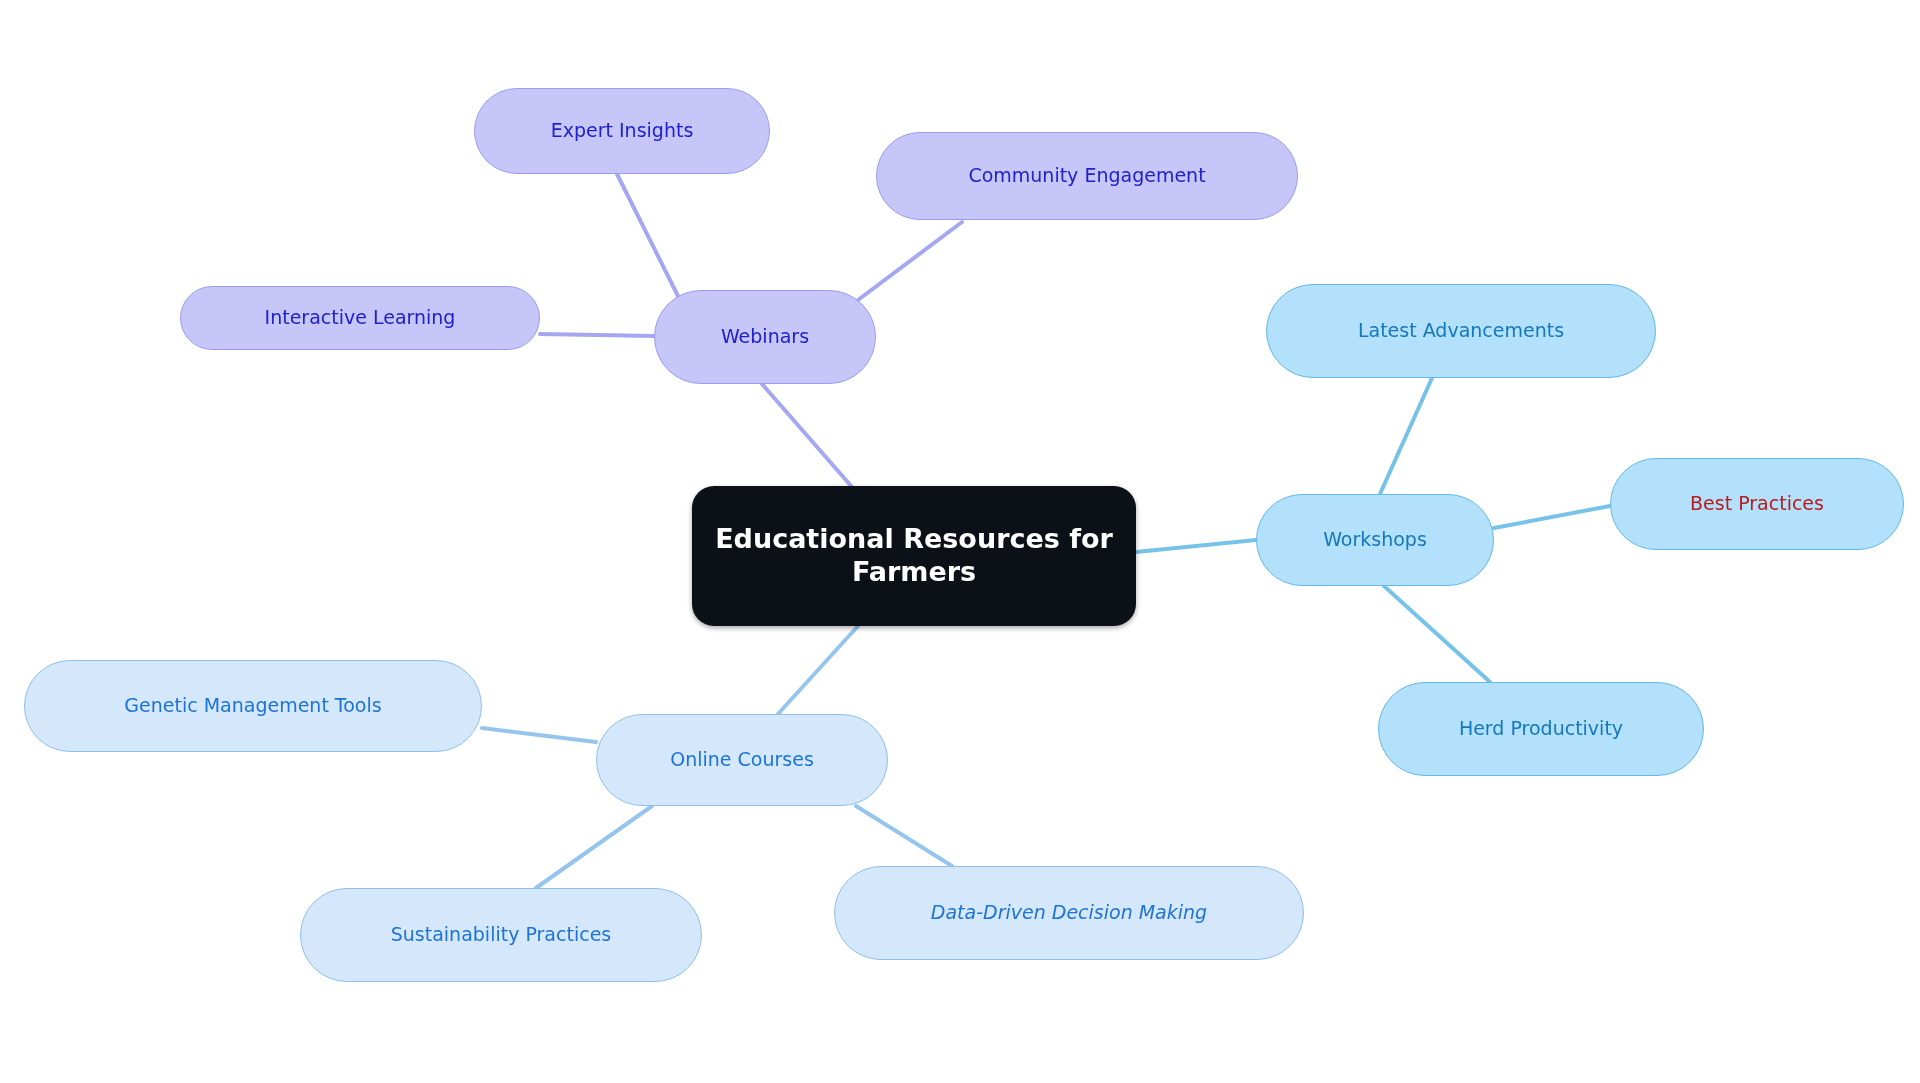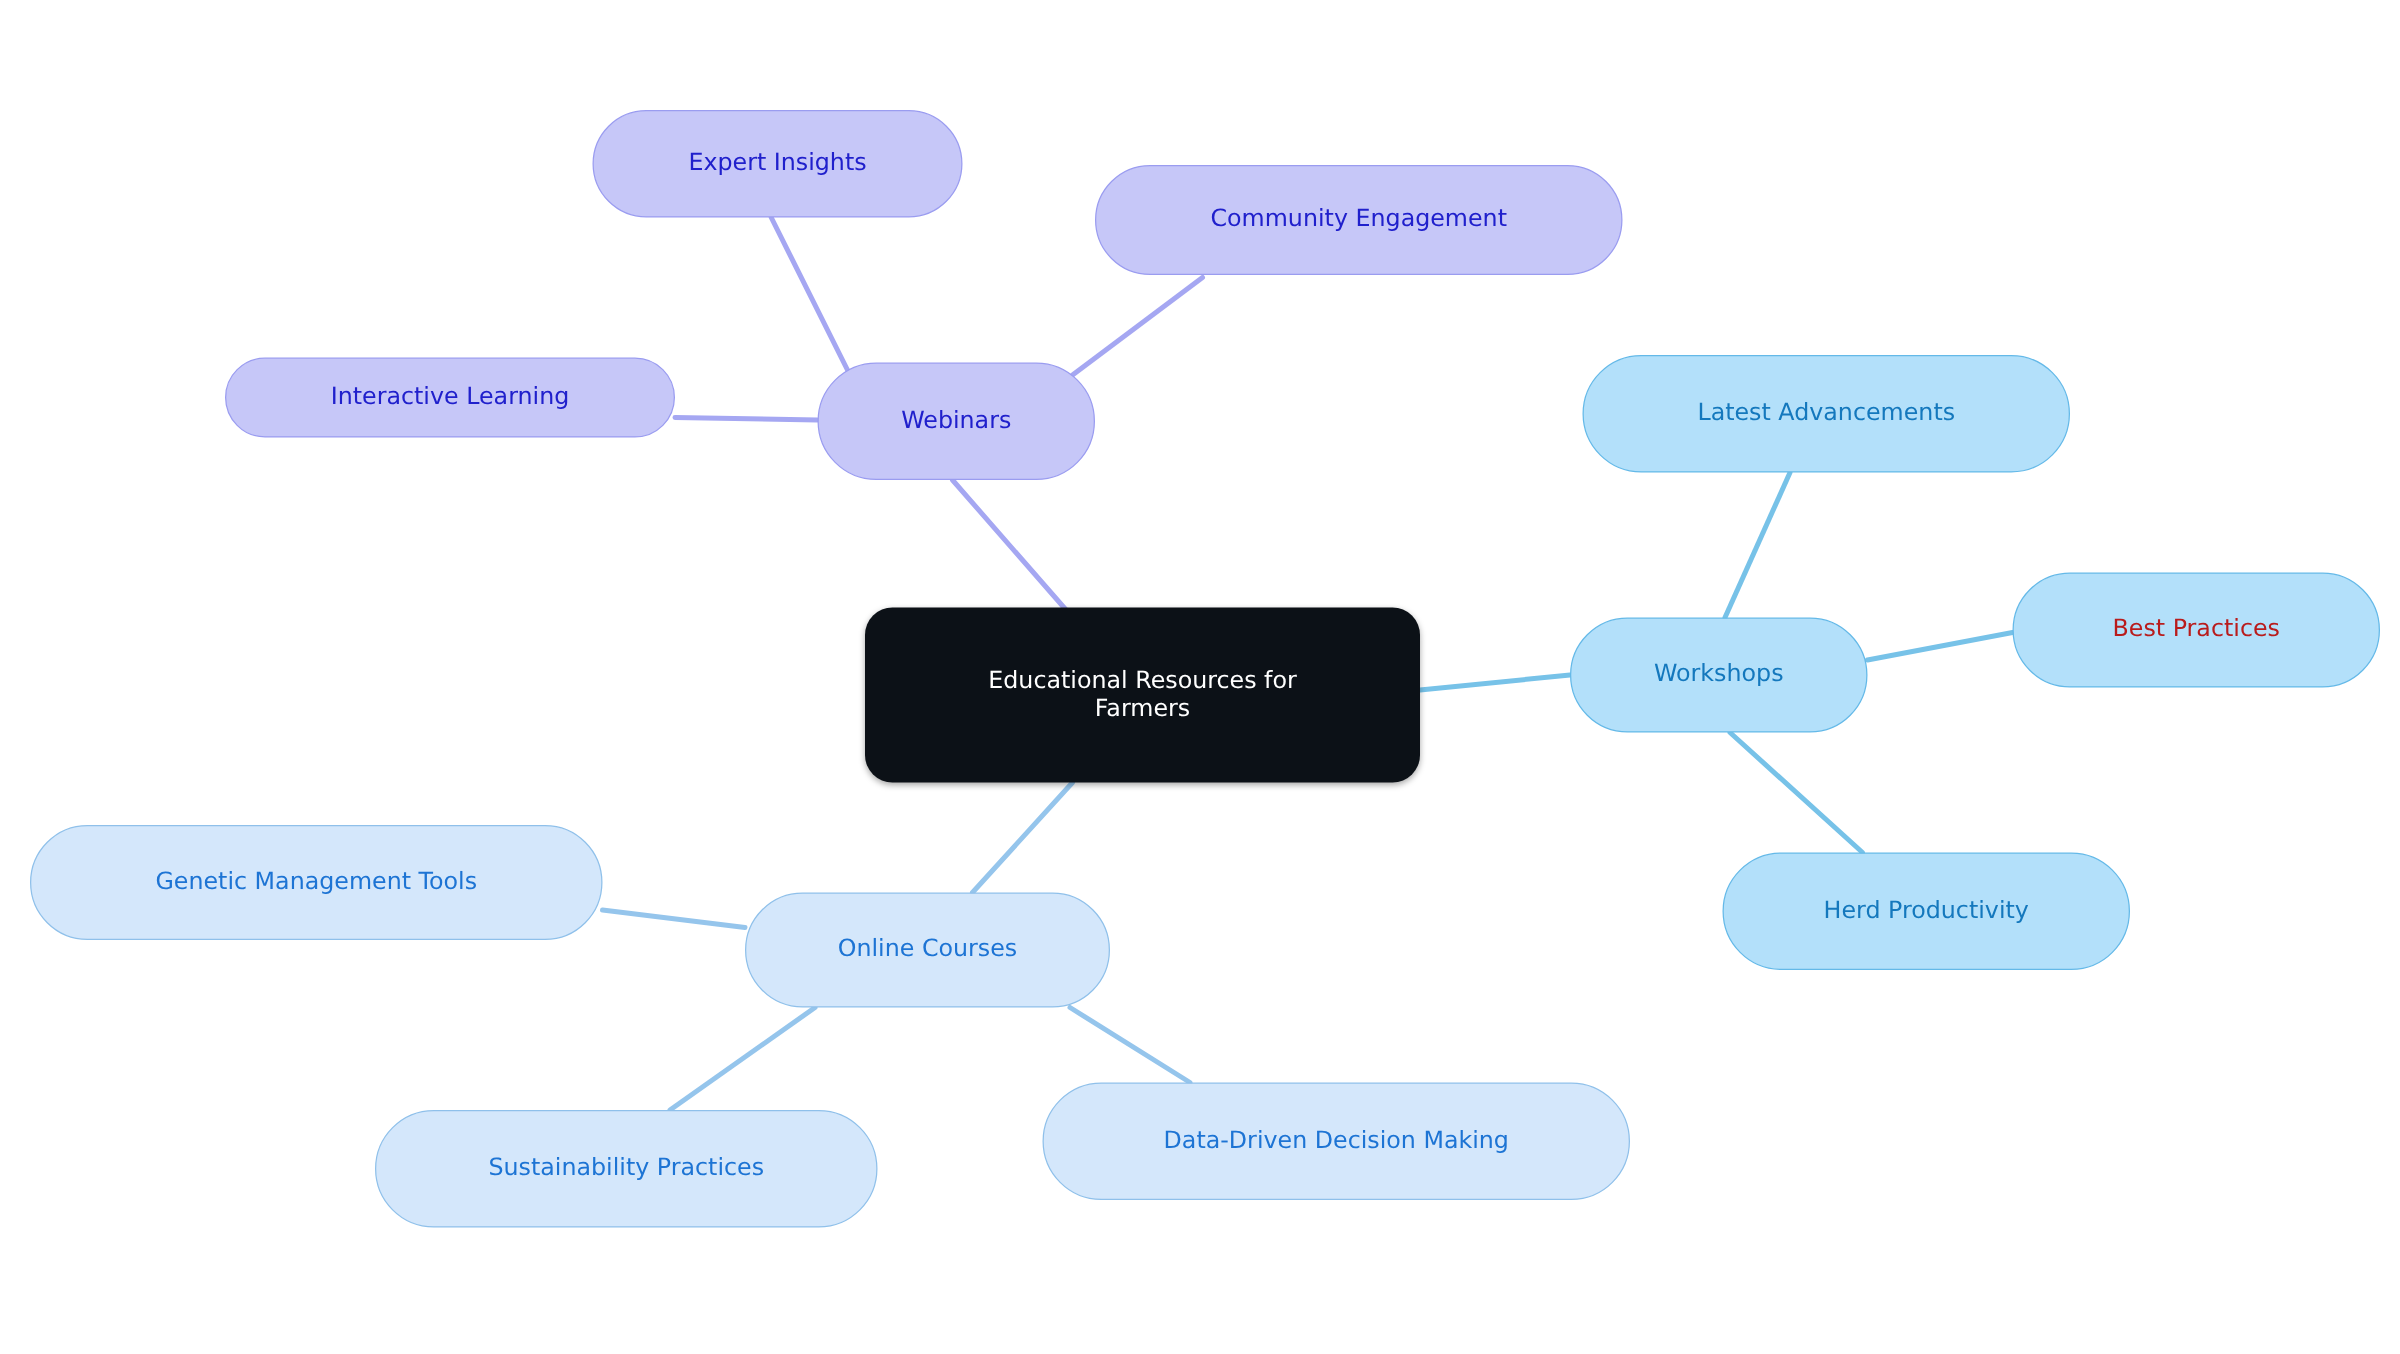--- a/index.html
+++ b/index.html
@@ -36,24 +36,25 @@
     text-align: center;
     border-style: solid;
     border-width: 1px;
     line-height: 1.22;
     white-space: pre-line;
     padding: 0 14px;
   }
   .node-root {
     border-radius: 22px;
     border-width: 0px;
-    font-size: 19px;
+    font-size: 27px;
     color: #ffffff;
     background: #0c1117;
     box-shadow: 0 2px 5px rgba(0,0,0,0.35);
+    font-weight: bold;
   }
   .node-branch, .node-leaf {
     border-radius: 999px;
     font-size: 19px;
   }
   .purple {
     background: #c6c7f8;
     border-color: #9a9cf0;
     color: #2020cc;
   }
@@ -108,15 +109,15 @@
   <div class="node node-leaf sky" id="n-best-practices" style="left: 1610px; top: 458px; width: 294px; height: 92px; background: rgb(179, 224, 250); border-color: rgb(100, 185, 232); color: #b91c1c;">Best Practices</div>
 
   <div class="node node-leaf sky" id="n-herd-productivity" style="left: 1378px; top: 682px; width: 326px; height: 94px; background: rgb(179, 224, 250); border-color: rgb(100, 185, 232); color: rgb(20, 120, 189);">Herd Productivity</div>
 
   <div class="node node-branch pale" id="n-online-courses" style="left: 596px; top: 714px; width: 292px; height: 92px; background: rgb(212, 231, 251); border-color: rgb(143, 192, 234); color: rgb(29, 116, 212);">Online Courses</div>
 
   <div class="node node-leaf pale" id="n-genetic-management-tools" style="left: 24px; top: 660px; width: 458px; height: 92px; background: rgb(212, 231, 251); border-color: rgb(143, 192, 234); color: rgb(29, 116, 212);">Genetic Management Tools</div>
 
   <div class="node node-leaf pale" id="n-sustainability-practices" style="left: 300px; top: 888px; width: 402px; height: 94px; background: rgb(212, 231, 251); border-color: rgb(143, 192, 234); color: rgb(29, 116, 212);">Sustainability Practices</div>
 
-  <div class="node node-leaf pale" id="n-data-driven-decision-making" style="left: 834px; top: 866px; width: 470px; height: 94px; background: rgb(212, 231, 251); border-color: rgb(143, 192, 234); color: rgb(29, 116, 212);">Data-Driven Decision Making</div>
+  <div class="node node-leaf pale" id="n-data-driven-decision-making" style="left: 834px; top: 866px; width: 470px; height: 94px; background: rgb(212, 231, 251); border-color: rgb(143, 192, 234); color: rgb(29, 116, 212); font-style: italic;">Data-Driven Decision Making</div>
 
 </div>
 
 </body></html>

